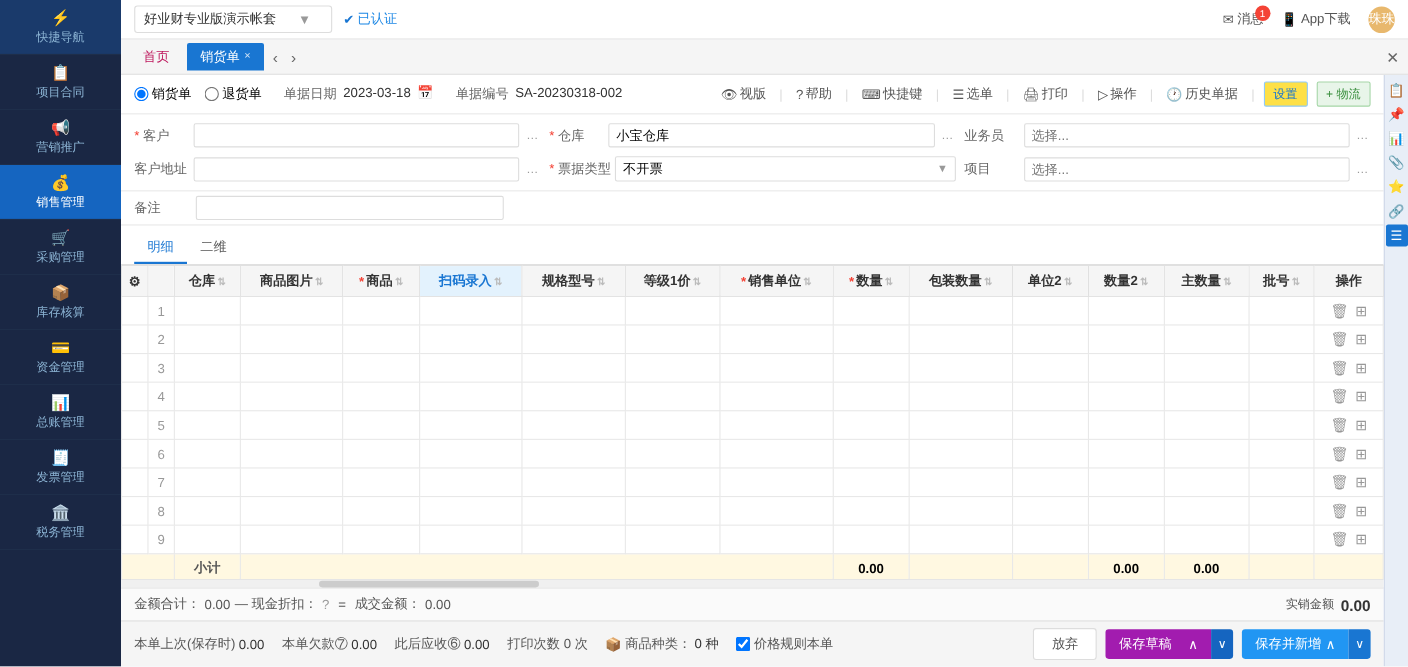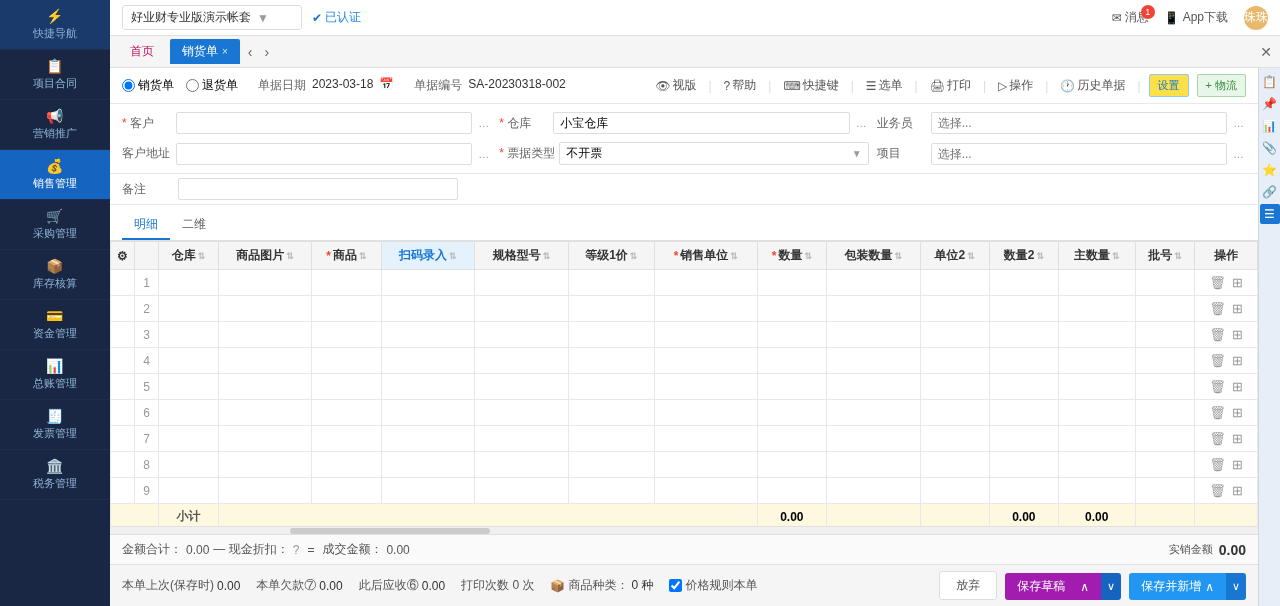--- a/index.html
+++ b/index.html
@@ -79,21 +79,21 @@
       height: 36px;
       display: flex;
       align-items: center;
       padding: 0 12px;
       border-bottom: 1px solid #e0e0e0;
       gap: 10px;
     }
     .company-selector {
       display: flex;
       align-items: center;
-      gap: 6px;
+      gap: 20px;
       font-size: 12px;
       color: #333;
       cursor: pointer;
       border: 1px solid #ddd;
       padding: 3px 8px;
       border-radius: 3px;
       min-width: 180px;
     }
     .certified-badge {
       color: #1e88e5;
@@ -406,21 +406,21 @@
       gap: 16px;
       font-size: 11px;
       color: #555;
     }
     .bottom-field { display: flex; align-items: center; gap: 3px; }
     .bottom-value { color: #333; font-weight: 500; }
     .checkbox-label { display: flex; align-items: center; gap: 3px; }
     .bottom-actions {
       margin-left: auto;
       display: flex;
-      align-items: flex-end;
+      align-items: center;
       gap: 8px;
     }
     .btn-abandon {
       padding: 5px 16px;
       background: #fff;
       border: 1px solid #ddd;
       border-radius: 3px;
       cursor: pointer;
       color: #555;
       font-size: 12px;

